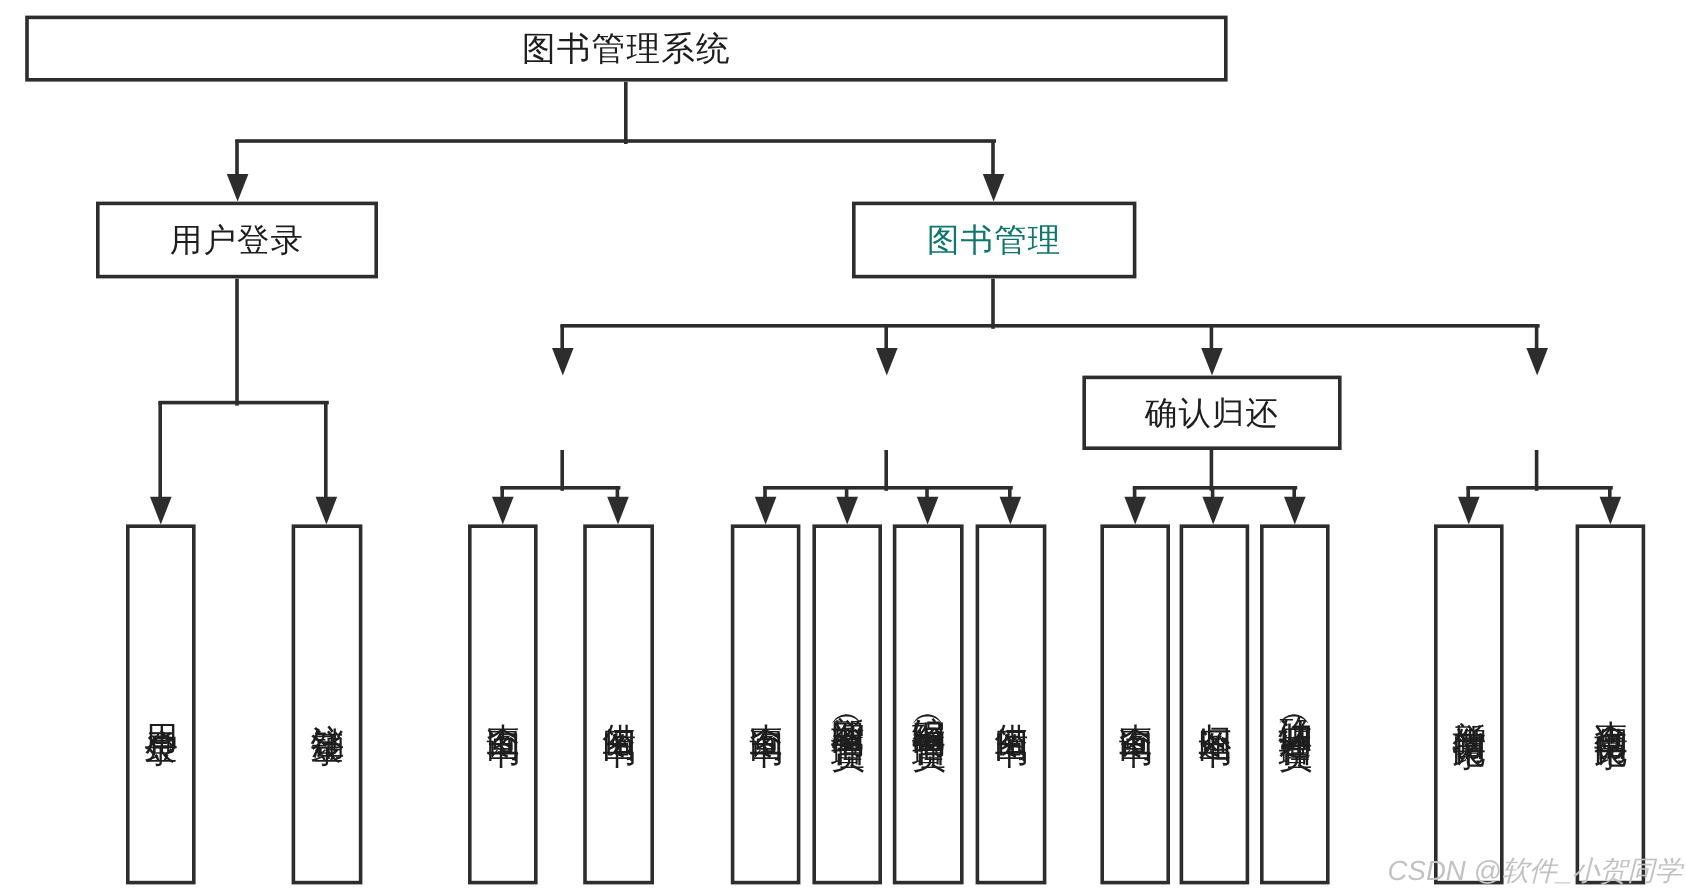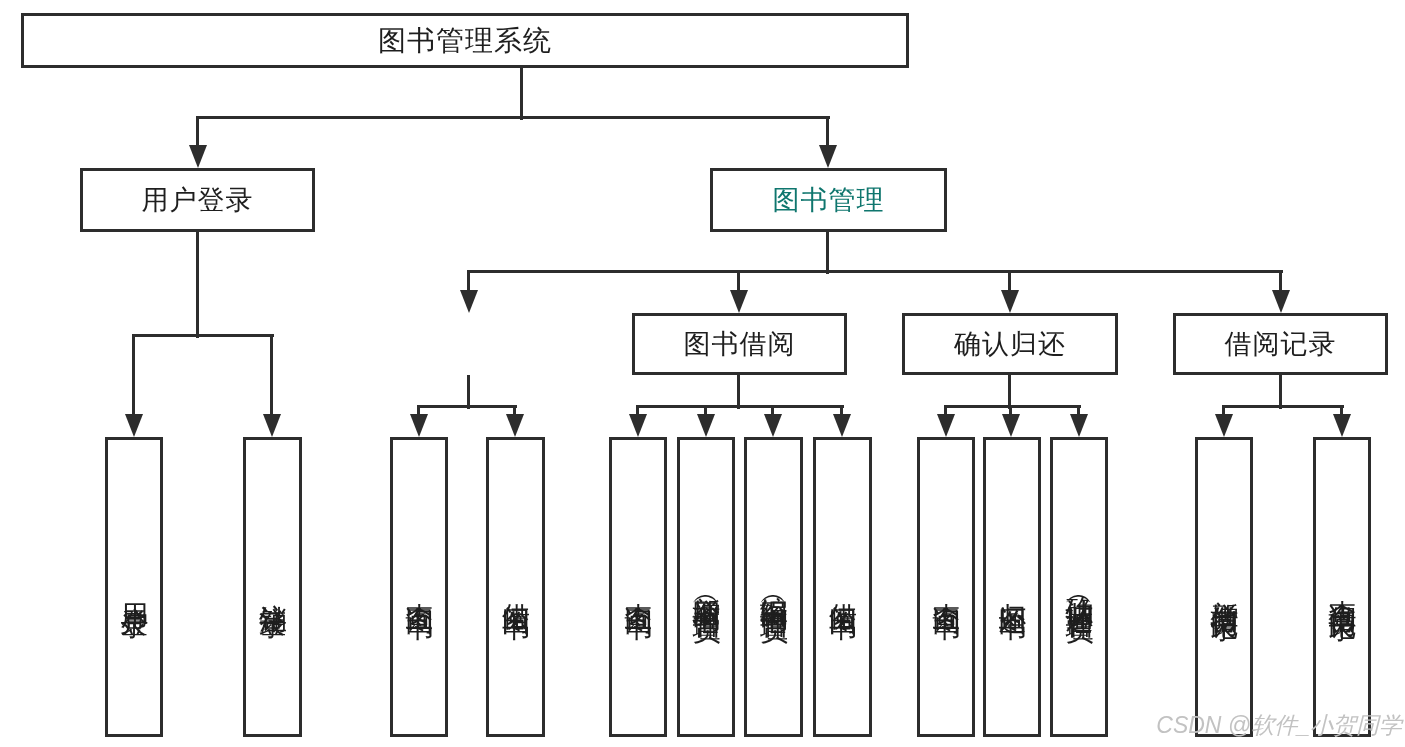--- a/index.html
+++ b/index.html
@@ -106,26 +106,24 @@
     <div class="arrow-shaft" style="left: 944px; top: 406px; width: 3px; height: 11px; background: rgb(45, 45, 45);"></div>
     <div class="arrow-head" style="left: 937px; top: 414px; border-top-color: rgb(45, 45, 45);"></div>
     <div class="arrow-shaft" style="left: 1009px; top: 406px; width: 3px; height: 11px; background: rgb(45, 45, 45);"></div>
     <div class="arrow-head" style="left: 1002px; top: 414px; border-top-color: rgb(45, 45, 45);"></div>
     <div class="arrow-shaft" style="left: 1077px; top: 406px; width: 3px; height: 11px; background: rgb(45, 45, 45);"></div>
     <div class="arrow-head" style="left: 1070px; top: 414px; border-top-color: rgb(45, 45, 45);"></div>
     <div class="arrow-shaft" style="left: 1222px; top: 406px; width: 3px; height: 11px; background: rgb(45, 45, 45);"></div>
     <div class="arrow-head" style="left: 1215px; top: 414px; border-top-color: rgb(45, 45, 45);"></div>
     <div class="arrow-shaft" style="left: 1340px; top: 406px; width: 3px; height: 11px; background: rgb(45, 45, 45);"></div>
     <div class="arrow-head" style="left: 1333px; top: 414px; border-top-color: rgb(45, 45, 45);"></div>
-    <div class="node h root" style="left: 21px; top: 13px; width: 888px; height: 55px; border-color: rgb(45, 45, 45); color: rgb(30, 30, 30);">图书管理系统</div>
+    <div class="node h root" style="left: 21px; top: 13px; width: 1002px; height: 55px; border-color: rgb(45, 45, 45); color: rgb(30, 30, 30);">图书管理系统</div>
     <div class="node h" style="left: 80px; top: 168px; width: 235px; height: 64px; border-color: rgb(45, 45, 45); color: rgb(30, 30, 30);">用户登录</div>
     <div class="node h" style="left: 710px; top: 168px; width: 237px; height: 64px; border-color: rgb(45, 45, 45); color: #0f766e;">图书管理</div>
-    <div class="node h" style="left: 632px; top: 313px; width: 215px; height: 62px; border-color: rgb(45, 45, 45); color: rgb(30, 30, 30);">图书借阅</div>
     <div class="node h" style="left: 902px; top: 313px; width: 216px; height: 62px; border-color: rgb(45, 45, 45); color: rgb(30, 30, 30);">确认归还</div>
-    <div class="node h" style="left: 1173px; top: 313px; width: 215px; height: 62px; border-color: rgb(45, 45, 45); color: rgb(30, 30, 30);">借阅记录</div>
     <div class="node v" style="left: 105px; top: 437px; width: 58px; height: 300px; border-color: rgb(45, 45, 45); color: rgb(30, 30, 30);">用户登录</div>
     <div class="node v" style="left: 243px; top: 437px; width: 59px; height: 300px; border-color: rgb(45, 45, 45); color: rgb(30, 30, 30);">注销登录</div>
     <div class="node v" style="left: 390px; top: 437px; width: 58px; height: 300px; border-color: rgb(45, 45, 45); color: rgb(30, 30, 30);">查询图书</div>
     <div class="node v" style="left: 486px; top: 437px; width: 59px; height: 300px; border-color: rgb(45, 45, 45); color: rgb(30, 30, 30);">借阅图书</div>
     <div class="node v" style="left: 609px; top: 437px; width: 58px; height: 300px; border-color: rgb(45, 45, 45); color: rgb(30, 30, 30);">查询图书</div>
     <div class="node v" style="left: 677px; top: 437px; width: 58px; height: 300px; border-color: rgb(45, 45, 45); color: rgb(30, 30, 30);">新增图书（管理员）</div>
     <div class="node v" style="left: 744px; top: 437px; width: 59px; height: 300px; border-color: rgb(45, 45, 45); color: rgb(30, 30, 30);">编辑图书（管理员）</div>
     <div class="node v" style="left: 813px; top: 437px; width: 59px; height: 300px; border-color: rgb(45, 45, 45); color: rgb(30, 30, 30);">借阅图书</div>
     <div class="node v" style="left: 917px; top: 437px; width: 58px; height: 300px; border-color: rgb(45, 45, 45); color: rgb(30, 30, 30);">查询图书</div>
     <div class="node v" style="left: 983px; top: 437px; width: 58px; height: 300px; border-color: rgb(45, 45, 45); color: rgb(30, 30, 30);">归还图书</div>

